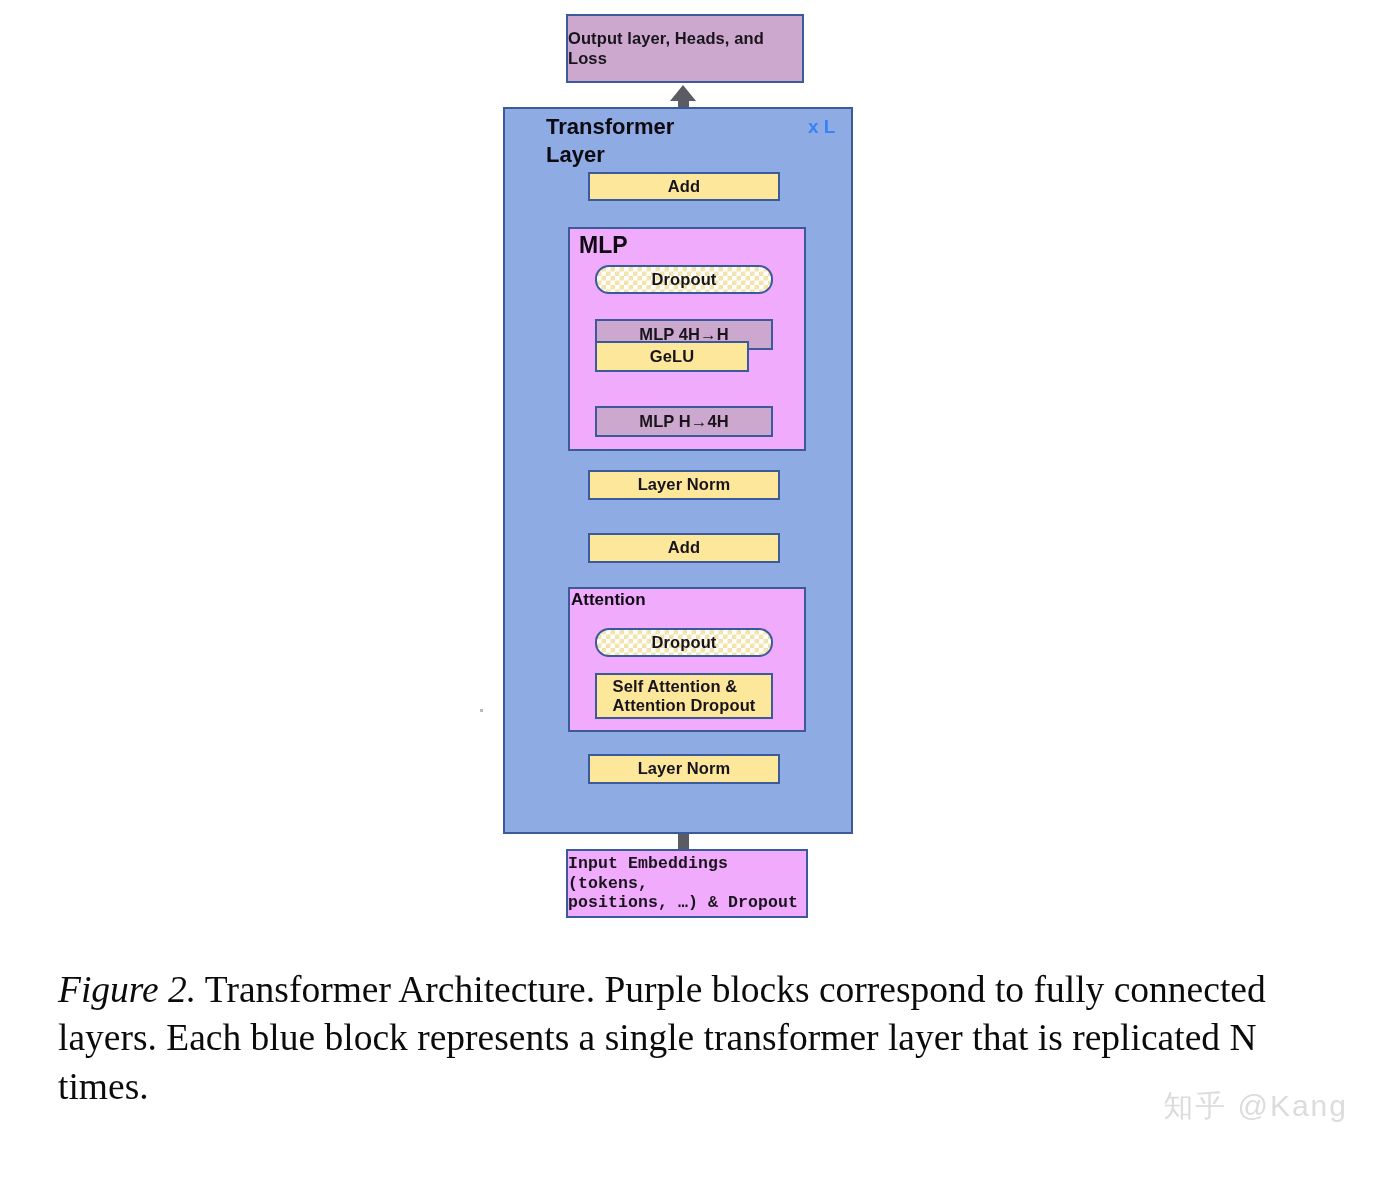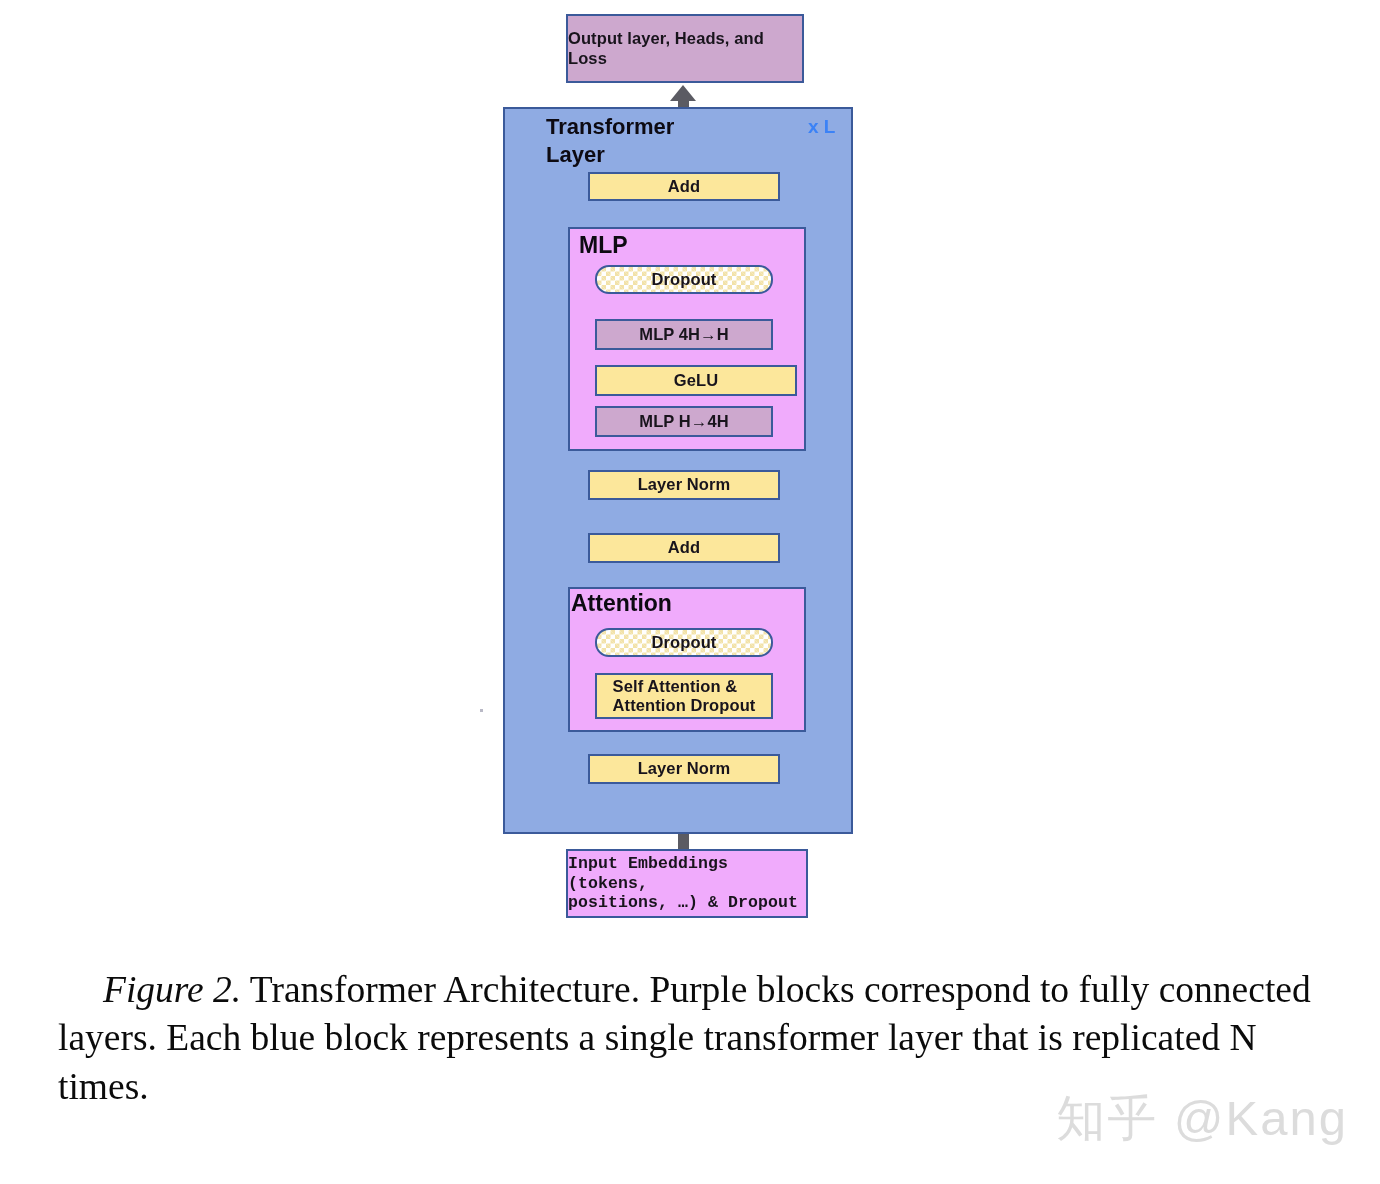--- a/index.html
+++ b/index.html
@@ -90,28 +90,28 @@
     position: absolute;
     left: 58px;
     top: 966px;
     width: 1285px;
     font-family: "Liberation Serif", serif;
     font-size: 37.5px;
     line-height: 1.29;
     color: #0b0b0b;
     text-align: left;
   }
-  #caption .fignum { font-style: italic; margin-left: 45px; }
+  #caption .fignum { font-style: italic; }
 
   #watermark {
     position: absolute;
     right: 32px;
     top: 1086px;
     font-family: "Liberation Sans", sans-serif;
-    font-size: 49px;
+    font-size: 30px;
     color: #dcdcdc;
     letter-spacing: 2px;
     z-index: 9;
     white-space: nowrap;
   }
 
   .speck {
     position: absolute;
     width: 3px; height: 3px;
     background: #b9b9c6;
@@ -147,21 +147,21 @@
 <div class="grp-label" style="left:579px; top:232px; font-size:23px;">MLP</div>
 
 <div class="line" style="left:679px; top:292px; width:9px; height:20px;"></div>
 <div class="line" style="left:679px; top:340px; width:9px; height:20px;"></div>
 <div class="line" style="left:679px; top:388px; width:9px; height:20px;"></div>
 
 <div class="blk dropout" style="left:595px; top:265px; width:178px; height:29px; font-size:16.5px;">Dropout</div>
 
 <div class="blk purple" style="left:595px; top:311px; width:178px; height:31px; font-size:16.5px;margin-top:8px;">MLP 4H→H</div>
 
-<div class="blk yellow" style="left:595px; top:365px; width:202px; height:31px; font-size:16.5px;">GeLU</div>
+<div class="blk yellow" style="left:595px; top:341px; width:154px; height:31px; font-size:16.5px;">GeLU</div>
 
 <div class="blk purple" style="left:595px; top:406px; width:178px; height:31px; font-size:16.5px;">MLP H→4H</div>
 
 <div class="line" style="left:678px; top:466px; width:11px; height:35px;"></div>
 <div class="arrow-up" style="left:670px; top:451px;"></div>
 
 <div class="blk yellow" style="left:588px; top:470px; width:192px; height:30px; font-size:16.5px;">Layer Norm</div>
 
 <div class="line" style="left:547px; top:548px; width:9px; height:268px;"></div>
 <div class="line" style="left:547px; top:807px; width:142px; height:9px;"></div>
@@ -170,21 +170,21 @@
 
 <div class="line" style="left:678px; top:515px; width:11px; height:20px;"></div>
 <div class="arrow-up" style="left:670px; top:500px;"></div>
 
 <div class="blk yellow" style="left:588px; top:533px; width:192px; height:30px; font-size:16.5px;">Add</div>
 
 <div class="line" style="left:678px; top:578px; width:11px; height:36px;"></div>
 <div class="arrow-up" style="left:670px; top:563px;"></div>
 
 <div class="blk peach" style="left:568px; top:587px; width:238px; height:145px;"></div>
-<div class="grp-label" style="left:571px; top:590px; font-size:23px;">Attention</div>
+<div class="grp-label" style="left:571px; top:590px; font-size:17px;">Attention</div>
 
 <div class="line" style="left:679px; top:655px; width:9px; height:20px;"></div>
 
 <div class="blk dropout" style="left:595px; top:628px; width:178px; height:29px; font-size:16.5px;">Dropout</div>
 
 <div class="blk yellow" style="left:595px; top:673px; width:178px; height:46px; font-size:16.5px; white-space:pre-line;">Self Attention &amp;
 Attention Dropout</div>
 
 <div class="line" style="left:678px; top:748px; width:11px; height:22px;"></div>
 <div class="arrow-up" style="left:670px; top:733px;"></div>

